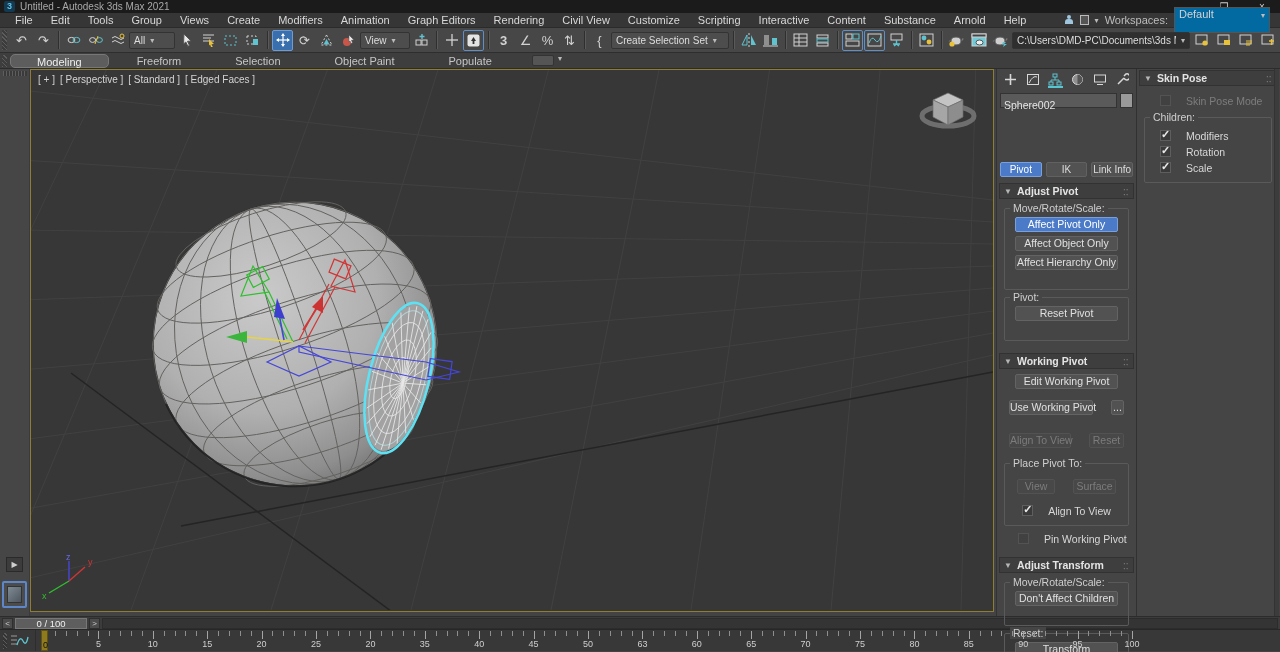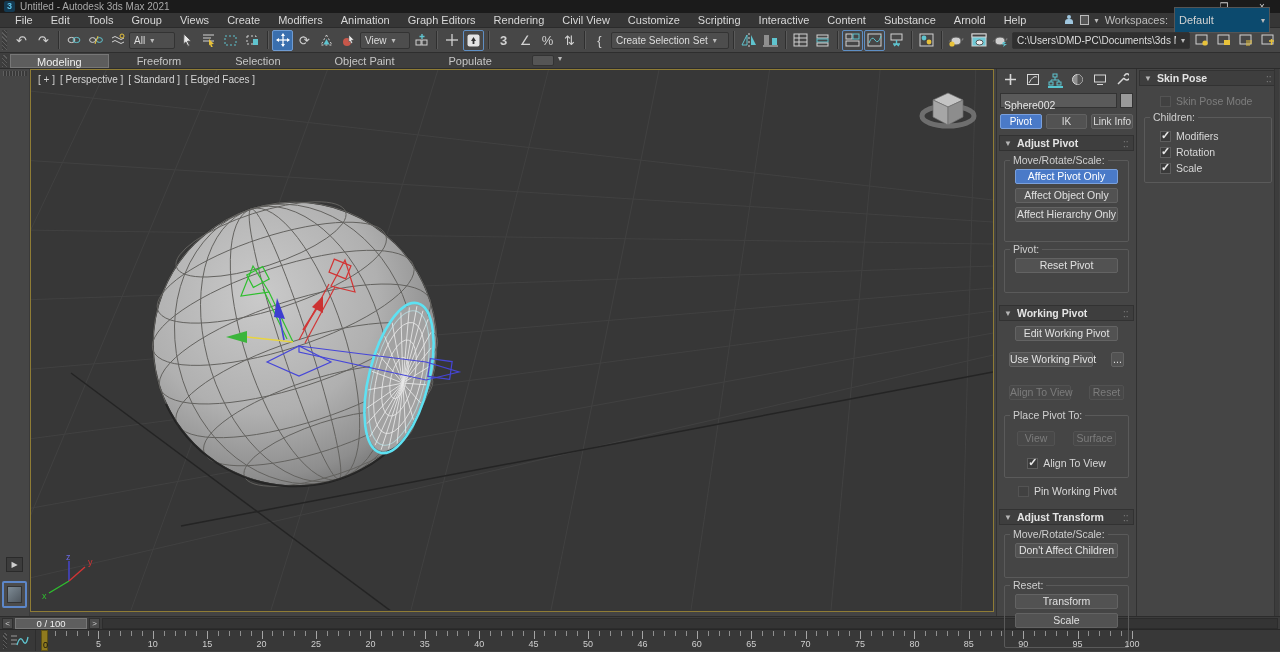--- a/index.html
+++ b/index.html
@@ -13,39 +13,39 @@
   
   .menubar{height:15px;background:#363636;display:flex;align-items:center;padding:0 6px;border-bottom:1px solid #2b2b2b;}
   .menu-item{padding:0 9px;color:#d8d8d8;font-size:11px;}
   .mb-right{margin-left:auto;display:flex;align-items:center;gap:6px;padding-right:4px;}
   .person{width:10px;height:10px;position:relative;}
   .person:before{content:"";position:absolute;left:3px;top:0;width:4px;height:4px;border-radius:50%;background:#9fc6de;}
   .person:after{content:"";position:absolute;left:1px;top:4px;width:8px;height:5px;border-radius:3px 3px 0 0;background:#9fc6de;}
   .docicon{width:9px;height:10px;border:1px solid #bbb;background:#555;}
   .caret{color:#bbb;font-size:8px;}
   .ws-label{color:#bdbdbd;}
-  .ws-box{background:#0c4a6e;border:1px solid #555;min-width:96px;height:12px;display:flex;align-items:center;padding:12px 4px;color:#d2d2d2;}
+  .ws-box{background:#0369a1;border:1px solid #555;min-width:96px;height:12px;display:flex;align-items:flex-end;padding:12px 4px;color:#d2d2d2;}
   .ws-box .caret{margin-left:auto;}
   
   .toolbar{height:25px;background:#474747;display:flex;align-items:center;padding:0 2px;border-bottom:1px solid #2e2e2e;gap:1px;}
   .grip-v{width:5px;height:20px;background:repeating-linear-gradient(45deg,#5c5c5c 0 1px,#3c3c3c 1px 3px);margin-right:3px;}
   .ti{width:21px;height:21px;display:flex;align-items:center;justify-content:center;color:#d2d2d2;font-size:13px;border-radius:2px;flex:none;}
   .ti svg{display:block;}
   .ti.active{background:#3a6fae;border:1px solid #6f9bd1;color:#fff;}
   .ti.toggled{border:1px solid #5f8fc4;}
   .sep{width:1px;height:18px;background:#2f2f2f;margin:0 3px;box-shadow:1px 0 0 #5a5a5a;flex:none;}
   .dd{background:#4d4d4d;border:1px solid #333;height:17px;display:flex;align-items:center;padding:0 4px;color:#ddd;font-size:10px;border-radius:2px;flex:none;white-space:nowrap;}
   .dd .caret{margin-left:5px;}
   .dd.dark{background:#2f2f2f;}
   .tealstroke{stroke:#5fc4cf;}
   .graystroke{stroke:#d2d2d2;}
   
   .ribbon{height:16px;background:#3e3e3e;display:flex;align-items:center;padding:0 2px;border-bottom:1px solid #2c2c2c;}
   .ribbon-tab{padding:0 26px;color:#c6c6c6;font-size:11px;height:14px;line-height:14px;}
-  .ribbon-tab.active{background:#5d5d5d;border:1px solid #777;border-radius:0;color:#efefef;}
+  .ribbon-tab.active{background:#5d5d5d;border:1px solid #777;border-radius:5px;color:#efefef;}
   .ribbon-dd{width:22px;height:11px;background:#555;border:1px solid #333;border-radius:2px;margin-left:14px;position:relative;}
   .ribbon-dd:after{content:"▾";position:absolute;right:-9px;top:-2px;font-size:8px;color:#bbb;}
   
   .main{display:flex;height:547px;background:#434343;}
   .leftstrip{width:30px;background:#464646;position:relative;border-right:1px solid #3a3a3a;}
   .leftstrip .hgrip{position:absolute;top:2px;left:3px;width:24px;height:5px;background:repeating-linear-gradient(90deg,#5e5e5e 0 1px,#3a3a3a 1px 3px);}
   .flyout-btn{position:absolute;left:6px;top:488px;width:17px;height:15px;background:#3c3c3c;border:1px solid #2a2a2a;color:#cfcfcf;font-size:8px;text-align:center;line-height:14px;}
   .layout-tab{position:absolute;left:2px;top:512px;width:25px;height:27px;background:#4c4c4c;border:2px solid #5d87c9;border-radius:2px;}
   .layout-tab .inner{margin:3px;height:17px;background:linear-gradient(135deg,#7e8b95,#4e565e);border:1px solid #333;}
   .vp-wrap{width:966px;position:relative;}
@@ -56,37 +56,37 @@
   .viewcube{position:absolute;right:12px;top:14px;width:64px;height:52px;}
   .axis-tripod{position:absolute;left:8px;bottom:8px;width:60px;height:50px;}
   
   .cmdpanel{width:140px;background:#454545;border-left:1px solid #333;padding:1px 2px;font-size:10.5px;}
   .cp-tabs{display:flex;align-items:center;gap:7px;padding:3px 4px 4px;}
   .cp-tab{width:16px;height:15px;display:flex;align-items:center;justify-content:center;border-bottom:2px solid transparent;}
   .cp-tab.active{border-bottom:2px solid #57c6d0;}
   .namerow{display:flex;gap:3px;padding:1px 1px 4px;}
   .namefield{flex:1;background:#5a5a5a;border:1px solid #333;height:15px;color:#e6e6e6;font-size:10.5px;padding:4px 3px;line-height:14px;}
   .swatch{width:13px;height:15px;background:#9a9a9a;border:1px solid #333;}
-  .ptabs{display:flex;gap:4px;padding:2px 1px 6px;}
+  .ptabs{display:flex;gap:4px;padding:2px 1px 6px;margin-top:48px;}
   .ptab{flex:1;height:15px;background:#525252;border:1px solid #616161;border-radius:2px;text-align:center;line-height:14px;color:#ddd;font-size:10px;}
   .ptab.active{background:#4a7ac8;border-color:#7aa0dc;color:#fff;}
   .rollout{margin-bottom:4px;}
   .ro-head{height:16px;background:#3e3e3e;border:1px solid #323232;display:flex;align-items:center;padding:0 4px;font-weight:bold;color:#e4e4e4;font-size:10.5px;}
   .ro-head .arr{font-size:8px;color:#b5b5b5;margin-right:5px;}
   .ro-head .grip2{margin-left:auto;color:#7b7b7b;font-size:8px;letter-spacing:1px;}
   .ro-body{padding:5px 3px 6px;}
   .grp{border:1px solid #5a5a5a;border-radius:2px;margin:4px 2px 7px;padding:8px 5px 6px;position:relative;}
   .grp-label{position:absolute;top:-7px;left:5px;background:#454545;padding:0 3px;color:#cfcfcf;font-size:10.5px;}
   .btn{display:block;width:103px;margin:0 auto 4px;height:15px;background:#525252;border:1px solid #636363;border-radius:2px;color:#e0e0e0;font-size:10.5px;text-align:center;line-height:13px;white-space:nowrap;}
   .btn:last-child{margin-bottom:13px;}
   .btn.primary{background:#4a7ac8;border-color:#7aa0dc;color:#fff;}
   .btn.disabled{background:#484848;border-color:#525252;color:#7c7c7c;}
   .btnrow{display:flex;gap:4px;justify-content:center;margin-bottom:4px;}
   .btnrow .btn{margin:7px;}
-  .cbrow{display:flex;align-items:center;gap:5px;margin:4px 0 2px;padding-left:10px;}
+  .cbrow{display:flex;align-items:flex-start;gap:15px;margin:4px 0 2px;padding-left:10px;}
   .cbrow.center{justify-content:center;padding-left:0;}
   .cb{width:11px;height:11px;background:#3a3a3a;border:1px solid #5e5e5e;position:relative;flex:none;}
   .cb.checked:after{content:"✓";position:absolute;left:0px;top:-3px;color:#e8e8e8;font-size:11px;font-weight:bold;}
   .cb.disabled{background:#414141;border-color:#535353;}
   .cblabel{color:#d8d8d8;font-size:10.5px;}
   .cblabel.disabled{color:#7d7d7d;}
   
   .floatpanel{width:143px;background:#454545;border-left:1px solid #313131;padding:1px 2px;position:relative;}
   .floatpanel .scrollstrip{position:absolute;right:0;top:0;bottom:0;width:5px;background:#3c3c3c;border-left:1px solid #333;}
   
@@ -781,21 +781,21 @@
         <div class="tick" style="left: 519.36px;"></div>
         <div class="tick" style="left: 530.24px;"></div>
         <div class="tick" style="left: 541.12px;"></div>
         <div class="tick major" style="left: 552px;"></div>
         <div class="tlabel" style="left: 552px;">50</div>
         <div class="tick" style="left: 562.88px;"></div>
         <div class="tick" style="left: 573.76px;"></div>
         <div class="tick" style="left: 584.64px;"></div>
         <div class="tick" style="left: 595.52px;"></div>
         <div class="tick major" style="left: 606.4px;"></div>
-        <div class="tlabel" style="left: 606.4px;">46</div>
+        <div class="tlabel" style="left: 606.4px;">63</div>
         <div class="tick" style="left: 617.28px;"></div>
         <div class="tick" style="left: 628.16px;"></div>
         <div class="tick" style="left: 639.04px;"></div>
         <div class="tick" style="left: 649.92px;"></div>
         <div class="tick major" style="left: 660.8px;"></div>
         <div class="tlabel" style="left: 660.8px;">60</div>
         <div class="tick" style="left: 671.68px;"></div>
         <div class="tick" style="left: 682.56px;"></div>
         <div class="tick" style="left: 693.44px;"></div>
         <div class="tick" style="left: 704.32px;"></div>

